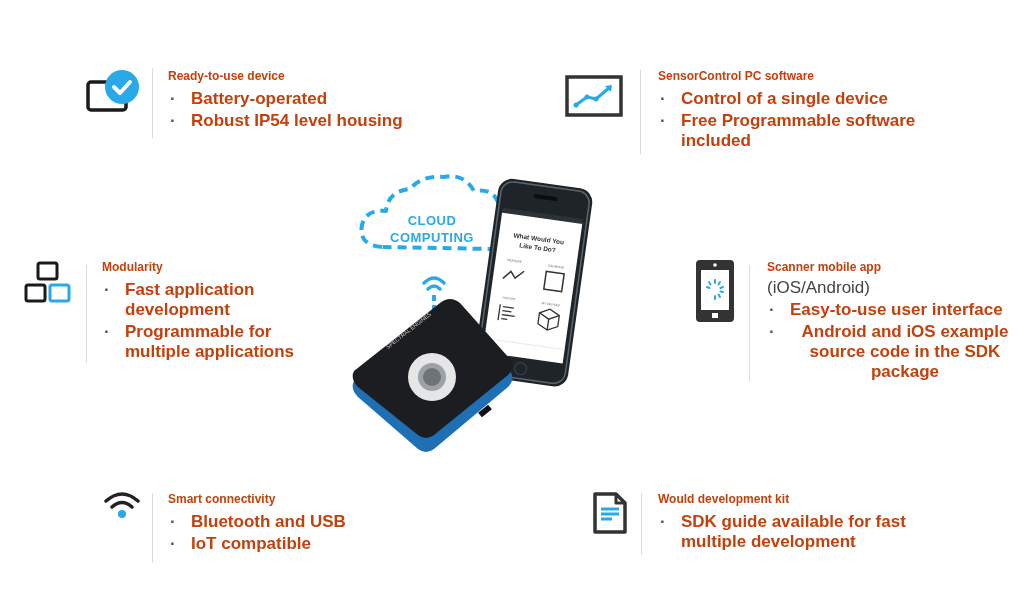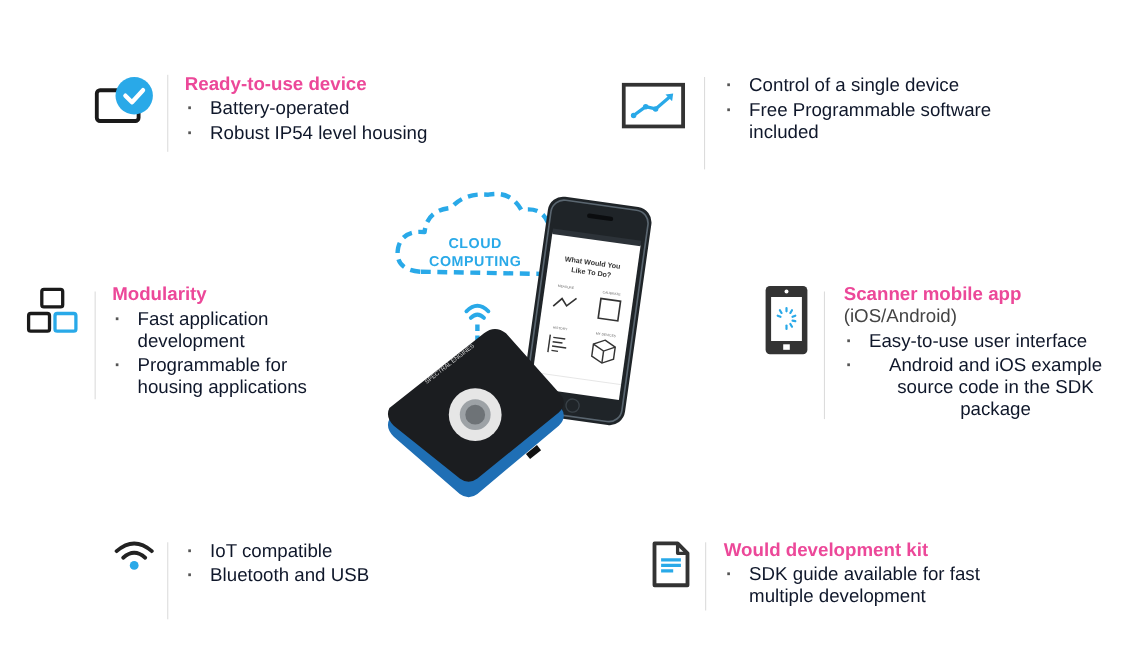--- a/index.html
+++ b/index.html
@@ -1,24 +1,24 @@
 <!DOCTYPE html>
 <html><head>
 <meta charset="utf-8">
 <style>
   html, body { margin:0; padding:0; background:#ffffff; }
   body { width:1024px; height:594px; position:relative; overflow:hidden; font-family:"Liberation Sans", "DejaVu Sans", sans-serif; color:#3a3a3a; }
   .feature { position:absolute; display:flex; align-items:flex-start; }
   .feature .icon { position:absolute; }
   .feature .sep { position:absolute; width:1px; background:#dcdcdc; }
   .feature .text { position:absolute; }
-  .title { font-weight:bold; font-size:17px; color:#ec4899; line-height:21px; white-space:nowrap; }
+  .title { font-weight:bold; font-size:12px; color:#c2410c; line-height:21px; white-space:nowrap; }
   .subtitle { font-size:17px; color:#444; line-height:20px; white-space:nowrap; }
   ul.bullets { list-style:none; margin:0; padding:0; }
-  ul.bullets li { position:relative; padding-left:23px; font-size:17px; line-height:20px; color:#0f172a; margin-top:2px; }
+  ul.bullets li { position:relative; padding-left:23px; font-size:17px; line-height:20px; color:#c2410c; margin-top:2px;font-weight:bold; }
   ul.bullets li::before { content:"·"; position:absolute; left:2px; top:0; color:#555; font-weight:bold; }
   svg { display:block; }
   .cloud-text { font-weight:bold; fill:#29a9e8; font-size:13px; letter-spacing:0.5px; font-family:"Liberation Sans", sans-serif; }
   .phone-text { font-family:"Liberation Sans", sans-serif; }
 </style>
 </head>
 <body>
 
 <div class="feature" style="left:85px;top:66px;">
   <div class="icon" style="left:0;top:4px;">
@@ -44,41 +44,42 @@
       <rect x="2" y="2" width="54" height="38" fill="none" stroke="#333" stroke-width="3.5"></rect>
       <polyline points="11,30 22,22 31,24 44,13" fill="none" stroke="#29a9e8" stroke-width="3" stroke-linecap="round" stroke-linejoin="round"></polyline>
       <polygon points="40,11 47,10 46,17" fill="#29a9e8"></polygon>
       <circle cx="11" cy="30" r="2.5" fill="#29a9e8"></circle>
       <circle cx="22" cy="22" r="2.5" fill="#29a9e8"></circle>
       <circle cx="31" cy="24" r="2.5" fill="#29a9e8"></circle>
     </svg>
   </div>
   <div class="sep" style="left:77px;top:4px;height:84px;"></div>
   <div class="text" style="left:95px;top:0;width:320px;">
+    <div class="title">SensorControl PC software</div>
     <ul class="bullets">
       <li>Control of a single device</li>
       <li style="width:250px;">Free Programmable software included</li>
     </ul>
   </div>
 </div>
 
 <div class="feature" style="left:20px;top:257px;">
   <div class="icon" style="left:3px;top:4px;">
     <svg width="50" height="44" viewBox="0 0 50 44">
       <rect x="15" y="2" width="19" height="16" rx="2" fill="none" stroke="#1a1a1a" stroke-width="3"></rect>
       <rect x="3" y="24" width="19" height="16" rx="2" fill="none" stroke="#1a1a1a" stroke-width="3"></rect>
       <rect x="27" y="24" width="19" height="16" rx="2" fill="none" stroke="#29a9e8" stroke-width="3"></rect>
     </svg>
   </div>
   <div class="sep" style="left:66px;top:8px;height:98px;"></div>
   <div class="text" style="left:82px;top:0;width:210px;">
     <div class="title">Modularity</div>
     <ul class="bullets">
       <li>Fast application development</li>
-      <li>Programmable for housing applications</li>
+      <li>Programmable for multiple applications</li>
     </ul>
   </div>
 </div>
 
 <div class="feature" style="left:695px;top:257px;">
   <div class="icon" style="left:0;top:2px;">
     <svg width="40" height="64" viewBox="0 0 40 64">
       <rect x="1" y="1" width="38" height="62" rx="4" fill="#333"></rect>
       <rect x="6" y="11" width="28" height="40" fill="#fff"></rect>
       <circle cx="20" cy="6" r="1.8" fill="#fff"></circle>
@@ -109,23 +110,24 @@
 <div class="feature" style="left:102px;top:489px;">
   <div class="icon" style="left:0;top:0;">
     <svg width="40" height="32" viewBox="0 0 40 32">
       <path d="M4 12 Q20 -2 36 12" fill="none" stroke="#222" stroke-width="3.5" stroke-linecap="round"></path>
       <path d="M10 18 Q20 9 30 18" fill="none" stroke="#222" stroke-width="3.5" stroke-linecap="round"></path>
       <circle cx="20" cy="25" r="4" fill="#29a9e8"></circle>
     </svg>
   </div>
   <div class="sep" style="left:50px;top:4px;height:70px;"></div>
   <div class="text" style="left:66px;top:0;width:240px;">
-    <ul class="bullets">
+    <div class="title">Smart connectivity</div>
+    <ul class="bullets">
+      <li>Bluetooth and USB</li>
       <li>IoT compatible</li>
-      <li>Bluetooth and USB</li>
     </ul>
   </div>
 </div>
 
 <div class="feature" style="left:592px;top:489px;">
   <div class="icon" style="left:0;top:2px;">
     <svg width="36" height="44" viewBox="0 0 36 44">
       <path d="M3 3 H24 L33 12 V41 H3 Z" fill="none" stroke="#333" stroke-width="3.5" stroke-linejoin="round"></path>
       <path d="M24 3 V12 H33" fill="none" stroke="#333" stroke-width="3" stroke-linejoin="round"></path>
       <line x1="9" y1="18" x2="27" y2="18" stroke="#29a9e8" stroke-width="3"></line>

